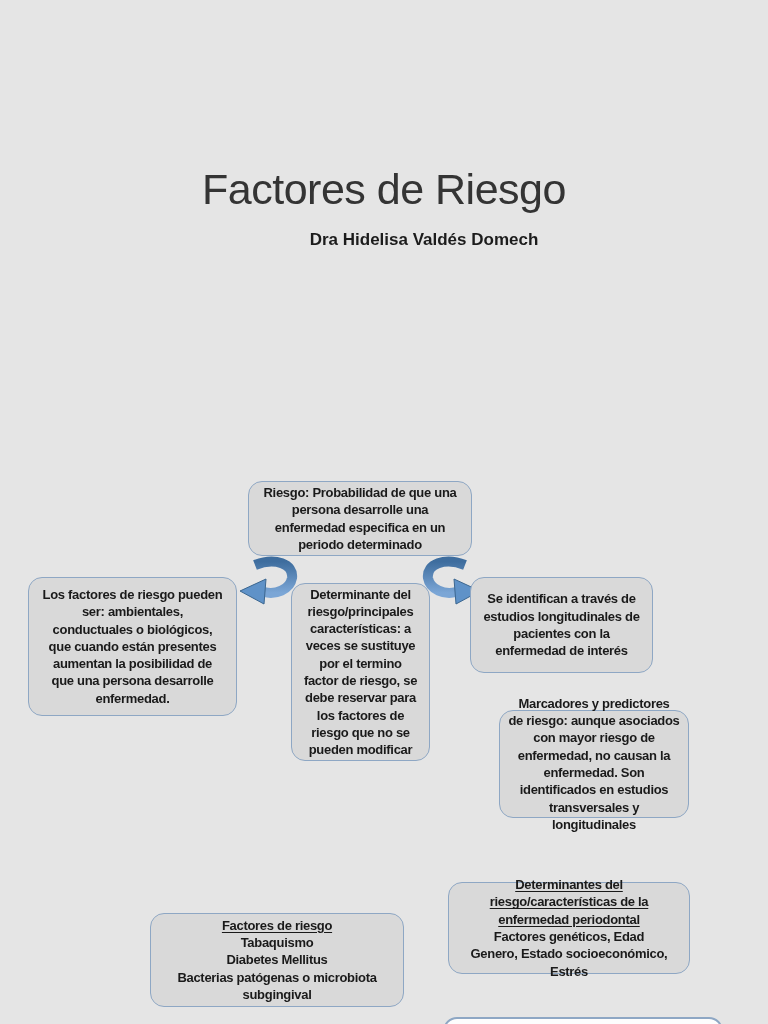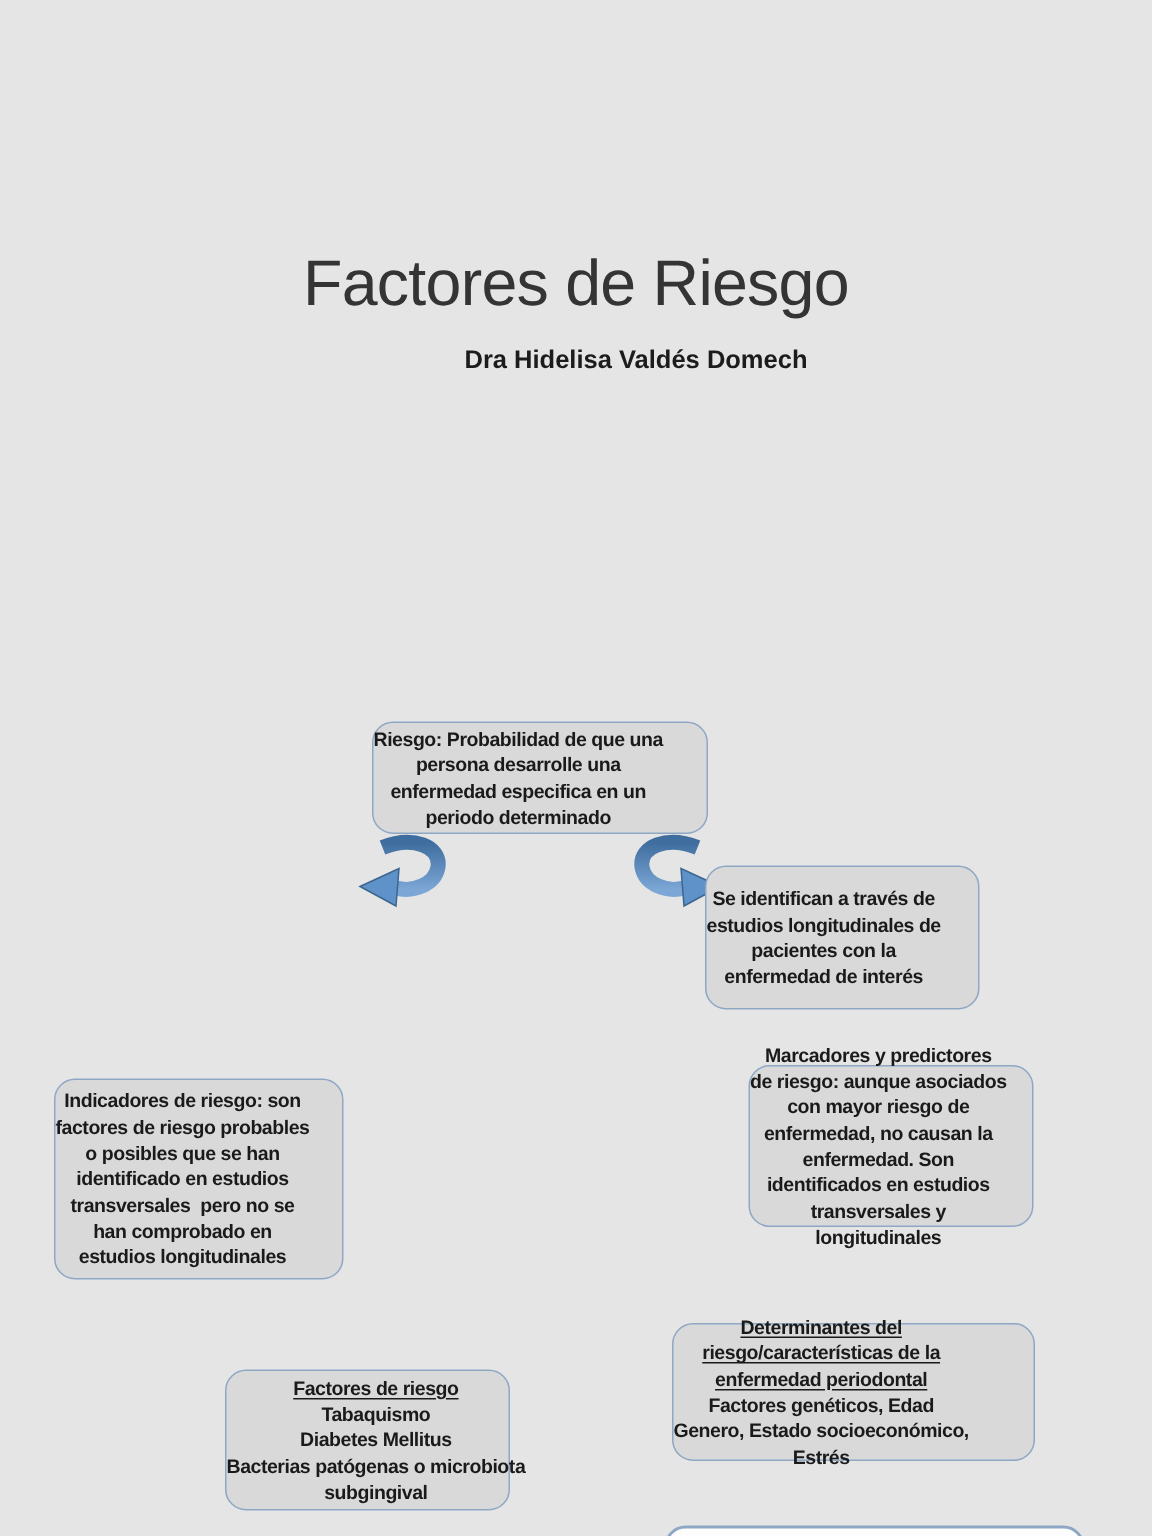--- a/index.html
+++ b/index.html
@@ -10,35 +10,35 @@
   .title{
     position:absolute;top:165px;left:0;width:768px;text-align:center;
     font-size:43px;font-weight:400;color:#343434;letter-spacing:-0.5px;
   }
   .subtitle{
     position:absolute;top:230px;left:0;width:768px;text-align:center;
     font-size:17px;font-weight:700;color:#1c1c1c;padding-left:40px;
   }
   .box{
     position:absolute;background:#d9d9d9;border:1.6px solid #8ea7c4;
-    border-radius:14px;display:flex;align-items:center;
+    border-radius:14px;display:flex;align-items:center;justify-content:center;
     box-sizing:border-box;color:#1a1a1a;
   }
   .box .t{
     white-space:pre;text-align:center;font-size:13px;font-weight:700;
     line-height:17.3px;letter-spacing:-0.3px;
   }
   .box .t .head{text-decoration:underline;text-underline-offset:2px;}
   .b-riesgo      {left:248px;top:481px;width:224px;height:75px;}
   .b-factores    {left:28px; top:577px;width:209px;height:139px;}
   .b-determinante{left:291px;top:583px;width:139px;height:178px;}
   .b-identifican {left:470px;top:577px;width:183px;height:96px;}
   .b-indicadores {left:36px; top:719px;width:193px;height:134px;}
   .b-marcadores  {left:499px;top:710px;width:190px;height:108px;}
-  .b-factlista   {left:150px;top:913px;width:190px;height:94px;}
+  .b-factlista   {left:150px;top:913px;width:254px;height:94px;}
   .b-detlista    {left:448px;top:882px;width:242px;height:92px;}
   .b-cutoff      {left:443px;top:1017px;width:280px;height:40px;background:#fdfdfd;border-width:2px;}
   .arrow{position:absolute;width:62px;height:56px;}
   .arrow-left {left:237px;top:556px;}
   .arrow-right{left:421px;top:556px;}
 </style>
 </head>
 <body>
 
 <div class="slide">
@@ -68,38 +68,50 @@
     <defs>
       <linearGradient id="gr" x1="0" y1="0" x2="0" y2="1">
         <stop offset="0" stop-color="#3e6d9e"></stop>
         <stop offset="1" stop-color="#7ba6d6"></stop>
       </linearGradient>
     </defs>
     <path d="M 44 9 C 24 1 5 8 7 22 C 9 34 24 39 35 36" fill="none" stroke="url(#gr)" stroke-width="10"></path>
     <polygon points="59,35 33,23 35,48" fill="#5f92c8" stroke="#3b668f" stroke-width="1"></polygon>
   </svg>
 
+  <div class="box b-factores">
+    <div class="t">Los factores de riesgo pueden
+ser: ambientales,
+conductuales o biológicos,
+que cuando están presentes
+aumentan la posibilidad de
+que una persona desarrolle
+enfermedad.</div>
+  </div>
 
+  <div class="box b-determinante">
+    <div class="t">Determinante del
+riesgo/principales
+características: a
+veces se sustituye
+por el termino
+factor de riesgo, se
+debe reservar para
+los factores de
+riesgo que no se
+pueden modificar</div>
+  </div>
 
   <div class="box b-identifican">
     <div class="t">Se identifican a través de
 estudios longitudinales de
 pacientes con la
 enfermedad de interés</div>
   </div>
 
-  <div class="box b-indicadores">
-    <div class="t">Indicadores de riesgo: son
-factores de riesgo probables
-o posibles que se han
-identificado en estudios
-transversales  pero no se
-han comprobado en
-estudios longitudinales</div>
-  </div>
 
   <div class="box b-marcadores">
     <div class="t">Marcadores y predictores
 de riesgo: aunque asociados
 con mayor riesgo de
 enfermedad, no causan la
 enfermedad. Son
 identificados en estudios
 transversales y
 longitudinales</div>

